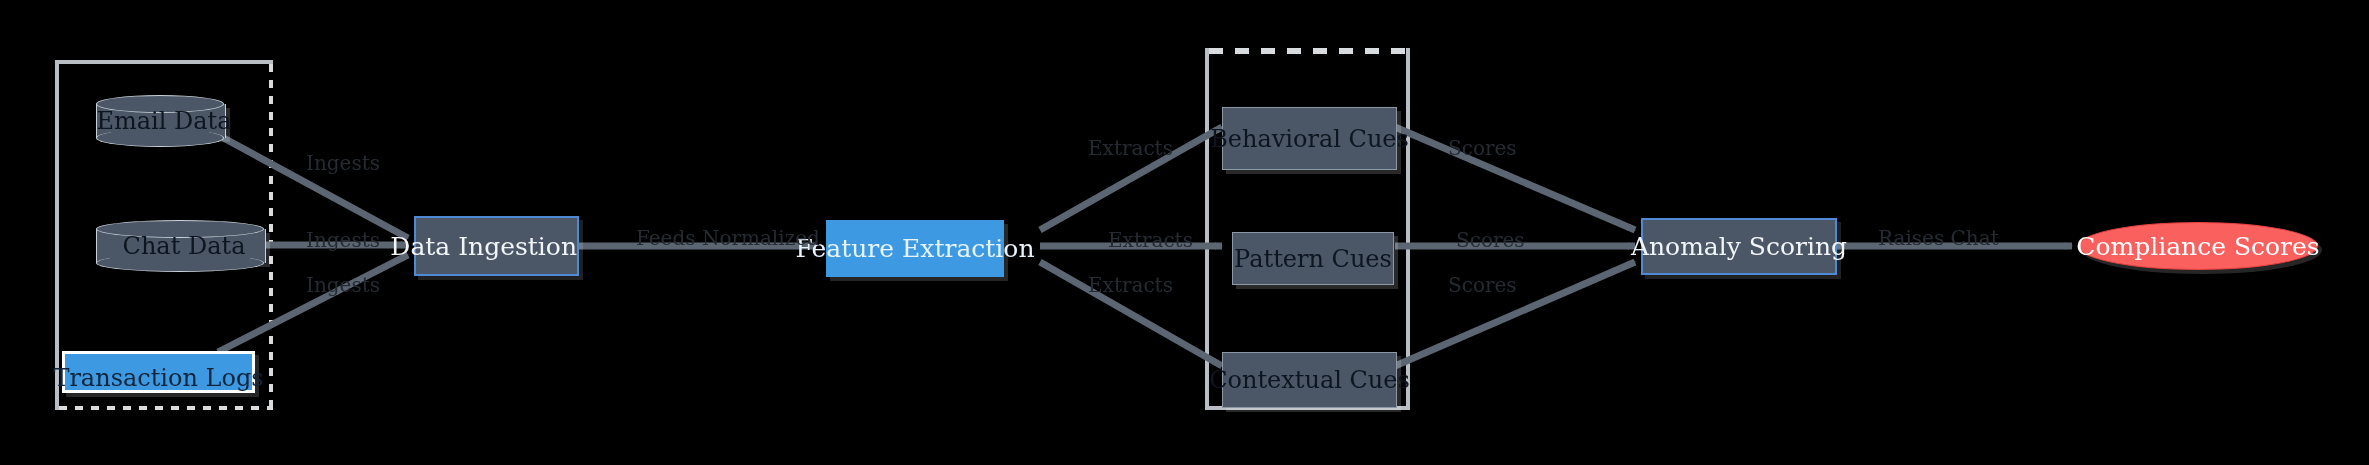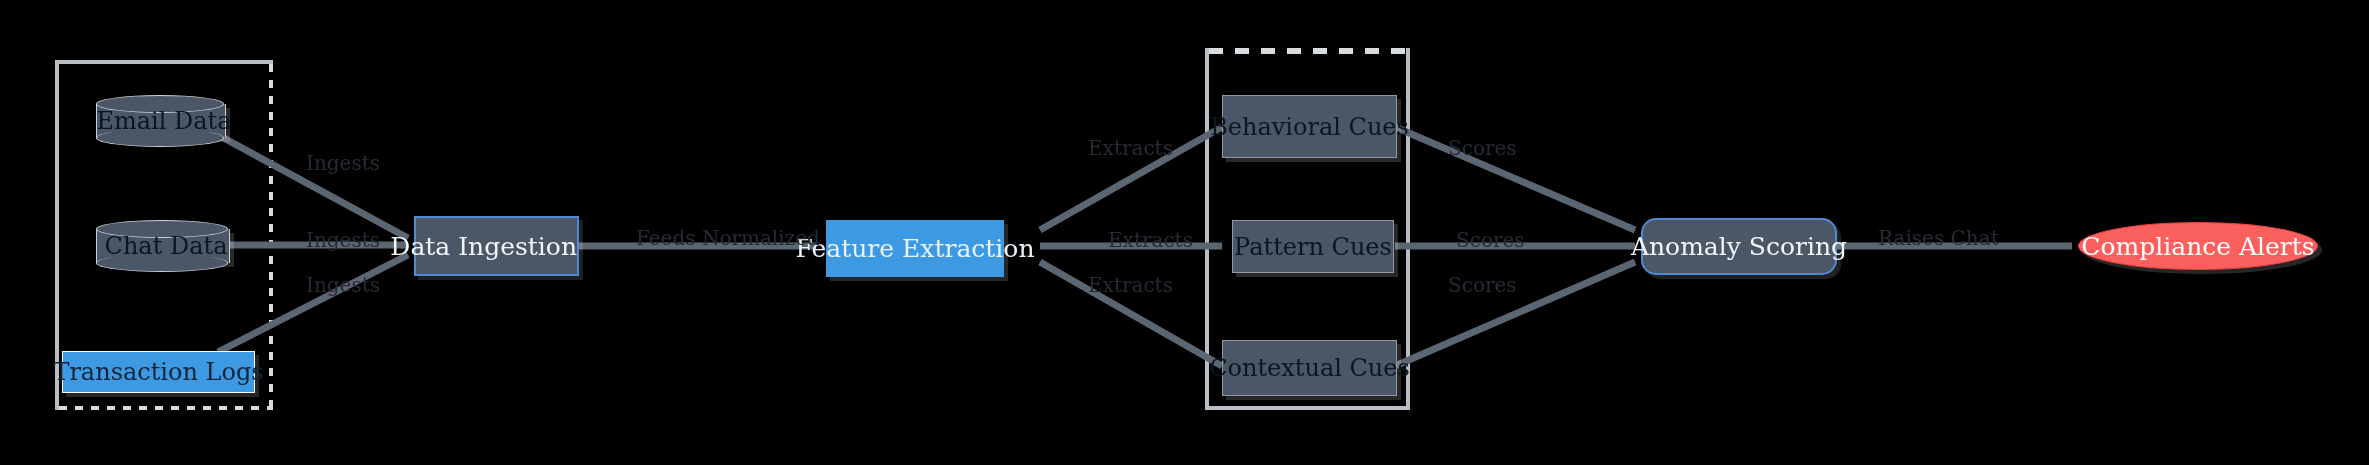--- a/index.html
+++ b/index.html
@@ -44,28 +44,30 @@
     font-size: 25px;
     box-shadow: 4px 4px 0 rgba(255,255,255,0.15);
   }
   
   .box-cue {
     background: #4b5766;
     border: 1px solid #8e99a6;
     color: #0d1520;
     font-size: 24px;
     box-shadow: 4px 4px 0 rgba(255,255,255,0.16);
+    margin-top: 12px;
   }
   
   .box-blue-dark-text {
     background: #3d9ae2;
-    border: 1px solid #ffffff;
+    border: 3px solid #ffffff;
     color: #10243a;
     font-size: 24px;
     box-shadow: 4px 4px 0 rgba(255,255,255,0.15);
+    align-items: flex-end;
   }
   
   .cyl {
     position: absolute;
     z-index: 5;
   }
   .cyl .body {
     position: absolute;
     left: 0; top: 9px;
     width: 100%;
@@ -214,21 +216,21 @@
     </g>
   </svg>
 
   <div class="cyl" style="left:96px; top:95px; width:128px; height:52px;">
     <div class="body"></div>
     <div class="bottom"></div>
     <div class="top"></div>
     <div class="cyl-label">Email Data</div>
   </div>
 
-  <div class="cyl" style="left:96px; top:220px; width:132px; height:52px;">
+  <div class="cyl" style="left:96px; top:220px; width:132px; height:52px;padding-left:36px;">
     <div class="body"></div>
     <div class="bottom"></div>
     <div class="top"></div>
     <div class="cyl-label">Chat Data</div>
   </div>
 
   <div class="node box-blue-dark-text" style="left:62px; top:351px; width:193px; height:42px;">
     <span>Transaction Logs</span>
   </div>
 
@@ -245,26 +247,26 @@
   </div>
 
   <div class="node box-cue" style="left:1222px; top:340px; width:175px; height:56px;">
     <span>Contextual Cues</span>
   </div>
 
   <div class="node box-cue" style="left:1232px; top:220px; width:162px; height:53px;">
     <span>Pattern Cues</span>
   </div>
 
-  <div class="node box-dark" style="left:1641px; top:218px; width:196px; height:57px;border-radius:15px;">
+  <div class="node box-dark" style="left:1641px; top:218px; width:196px; height:57px;">
     <span>Anomaly Scoring</span>
   </div>
 
   <div class="ellipse" style="left:2078px; top:222px; width:240px; height:48px;">
-    <span>Compliance Alerts</span>
+    <span>Compliance Scores</span>
   </div>
 
   <div class="edge-label" style="left:306px; top:153px;"><span>Ingests</span></div>
 
   <div class="edge-label" style="left:306px; top:230px;"><span>Ingests</span></div>
 
   <div class="edge-label" style="left:306px; top:275px;"><span>Ingests</span></div>
 
   <div class="edge-label" style="left:636px; top:228px;"><span>Feeds Normalized</span></div>
 

